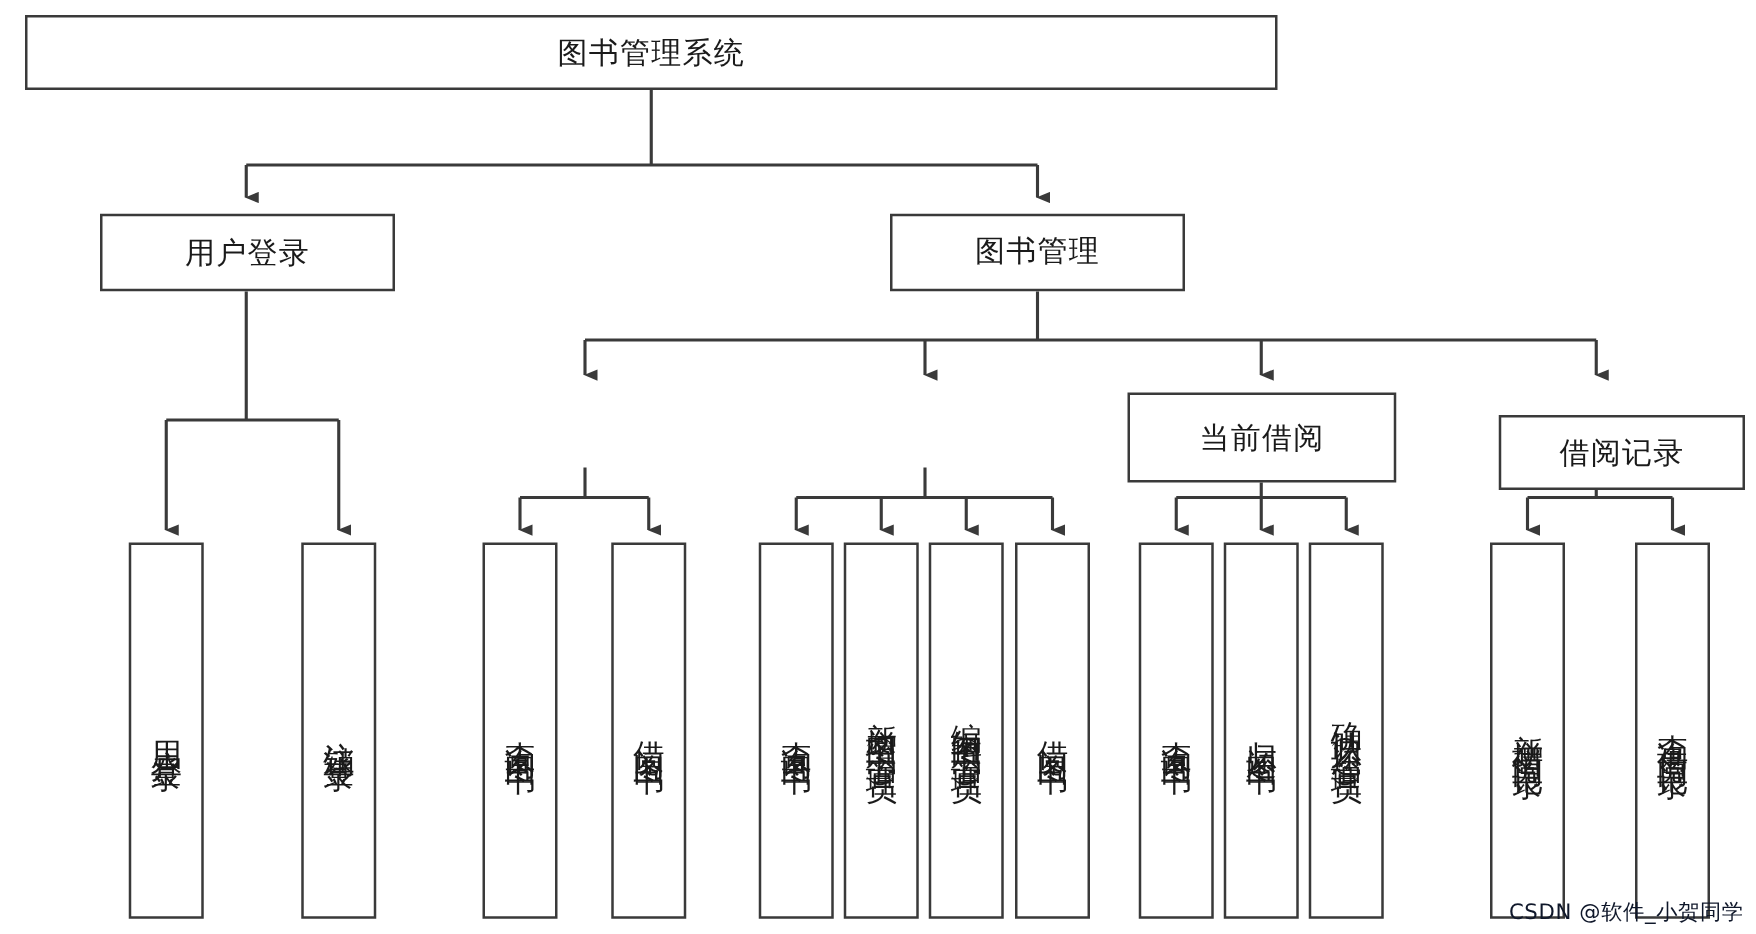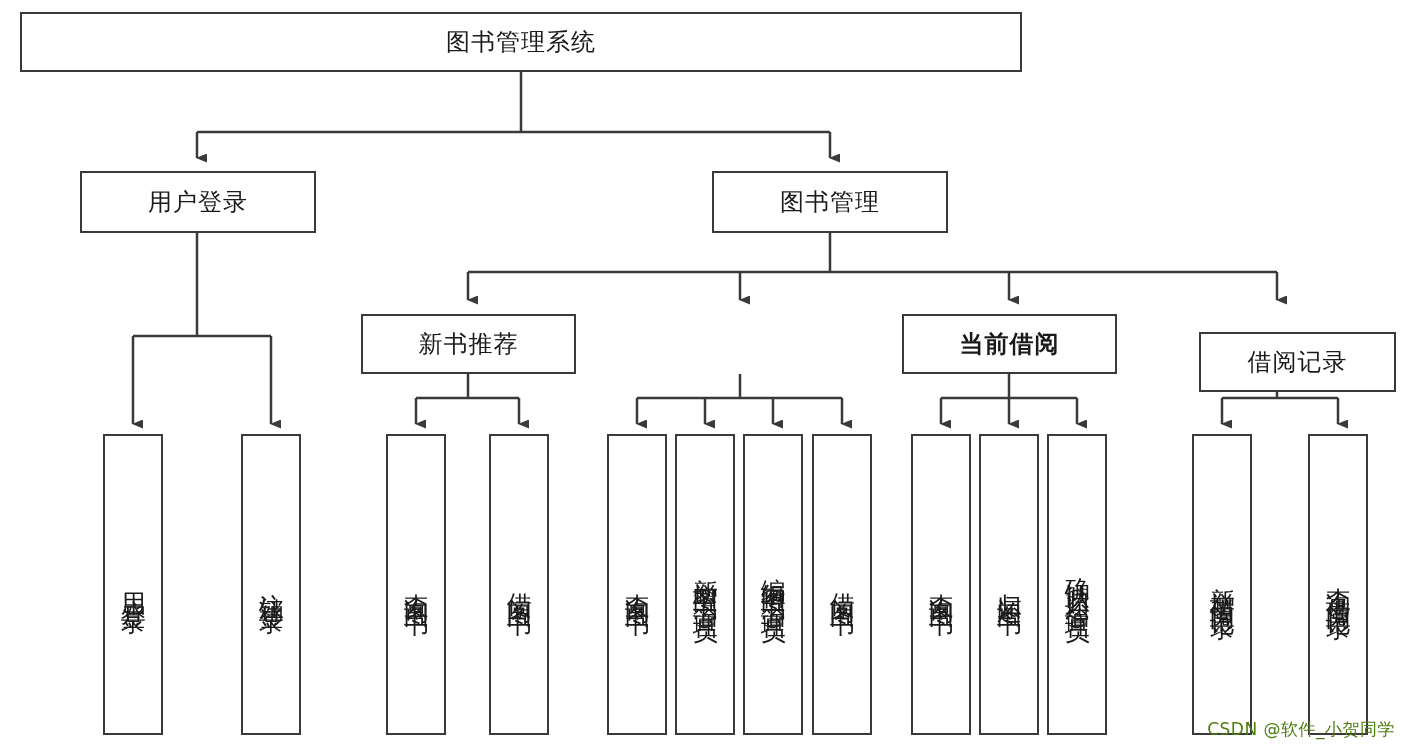--- a/index.html
+++ b/index.html
@@ -59,21 +59,21 @@
   svg#wires line, svg#wires polyline, svg#wires path {
     stroke: #3a3a3a;
     stroke-width: 2.5;
     fill: none;
   }
   .watermark {
     position: absolute;
     right: 10px;
     bottom: 6px;
     font-size: 17px;
-    color: #4d7c0f;
+    color: #0f172a;
     letter-spacing: 0.5px;
     white-space: nowrap;
   }
 </style>
 </head>
 <body>
 
 <div id="canvas">
 
   <svg id="wires" viewBox="0 0 1405 747">
@@ -128,24 +128,21 @@
     <span>图书管理系统</span>
   </div>
 
   <div class="node horiz" style="left:80px; top:171px; width:236px; height:62px;">
     <span>用户登录</span>
   </div>
   <div class="node horiz" style="left:712px; top:171px; width:236px; height:62px;font-family:Liberation Serif, serif;">
     <span>图书管理</span>
   </div>
 
-  <div class="node horiz" style="left:361px; top:314px; width:215px; height:60px;">
-    <span>新书推荐</span>
-  </div>
-  <div class="node horiz" style="left:902px; top:314px; width:215px; height:60px;font-weight:bold;">
+  <div class="node horiz" style="left:902px; top:314px; width:215px; height:72px;">
     <span>当前借阅</span>
   </div>
   <div class="node horiz" style="left:1170px; top:332px; width:197px; height:60px;margin-left:29px;">
     <span>借阅记录</span>
   </div>
 
   <div class="node vert" style="left:103px; top:434px; width:60px; height:301px;">
     <span class="vlabel">用户登录</span>
   </div>
   <div class="node vert" style="left:241px; top:434px; width:60px; height:301px;">

